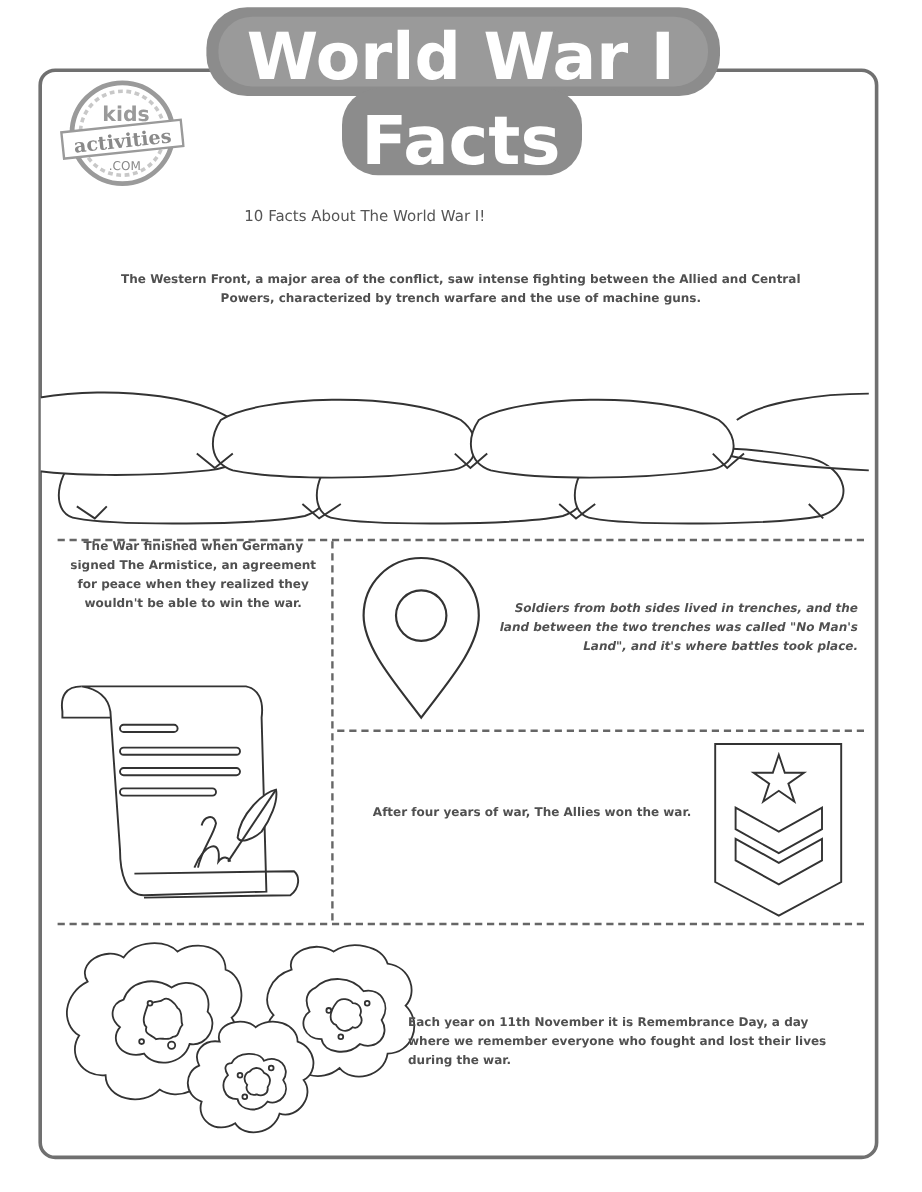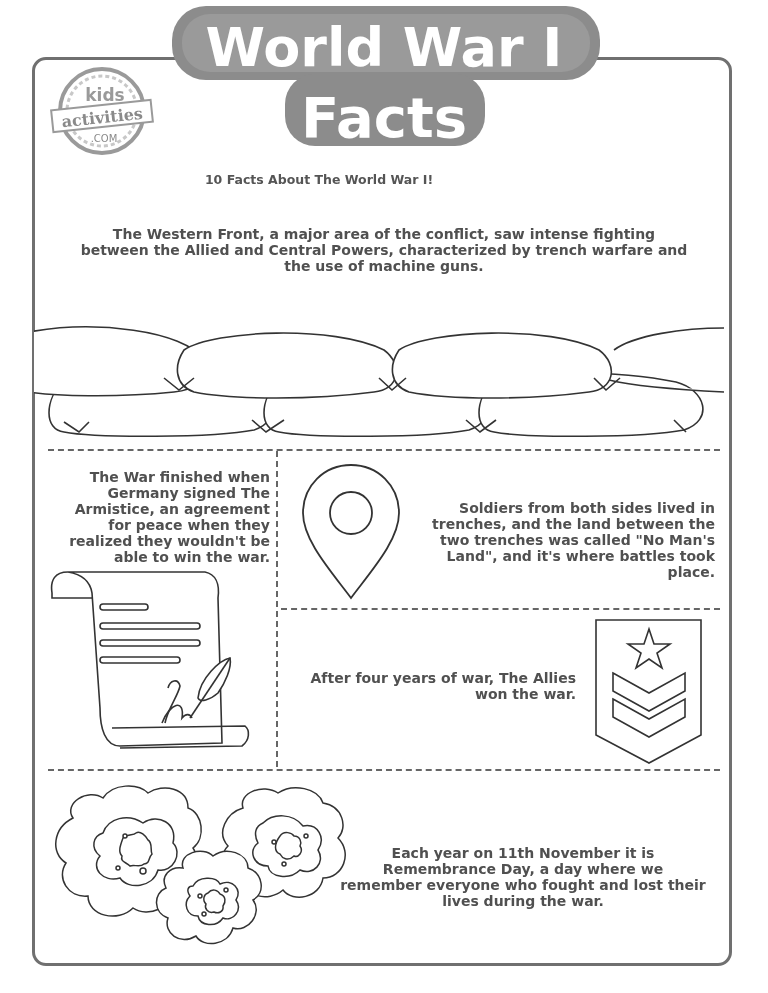--- a/index.html
+++ b/index.html
@@ -1,27 +1,27 @@
 <!DOCTYPE html>
 <html><head>
   <meta charset="utf-8">
   <style>
     html, body { margin: 0; padding: 0; background: #ffffff; }
     body { width: 768px; height: 993px; position: relative; overflow: hidden; font-family: "DejaVu Sans", sans-serif; color: #4a4a4a; }
     .frame { position: absolute; left: 32px; top: 57px; width: 700px; height: 909px; border: 3px solid #707070; border-radius: 14px; box-sizing: border-box; background: #fff; }
     .title-wrap { position: absolute; left: 0; top: 0; width: 768px; height: 160px; z-index: 3; text-decoration: underline; }
     .title-wrap svg { position: absolute; left: 0; top: 0; }
     .logo { position: absolute; left: 50px; top: 65px; width: 104px; height: 92px; z-index: 3; text-decoration: underline; }
-    .subtitle { position: absolute; left: 15px; top: 172px; width: 608px; text-align: center; font-size: 12.5px; font-weight: bold; color: #555; z-index: 2; }
-    .fact { position: absolute; font-weight: bold; font-size: 14px; line-height: 16px; color: #505050; z-index: 2; }
+    .subtitle { position: absolute; left: 0; top: 172px; width: 608px; text-align: center; font-size: 12.5px; font-weight: normal; color: #555; z-index: 2; }
+    .fact { position: absolute; font-weight: bold; font-size: 10px; line-height: 16px; color: #505050; z-index: 2; }
     .fact1 { left: 80px; top: 226px; width: 608px; text-align: center; }
-    .fact2 { left: 52px; top: 469px; width: 218px; text-align: right; }
-    .fact3 { left: 405px; top: 500px; width: 310px; text-align: right; }
+    .fact2 { left: 52px; top: 448px; width: 218px; text-align: center; }
+    .fact3 { left: 405px; top: 500px; width: 310px; text-align: right; font-style: italic; }
     .fact4 { left: 296px; top: 670px; width: 280px; text-align: right; }
-    .fact5 { left: 340px; top: 845px; width: 366px; text-align: center; }
+    .fact5 { left: 340px; top: 845px; width: 366px; text-align: left; }
     .dash-h { position: absolute; height: 0; border-top: 2px dashed #666; z-index: 1; }
     .dash-v { position: absolute; width: 0; border-left: 2px dashed #666; z-index: 1; }
     .art { position: absolute; z-index: 1; }
   </style>
 </head>
 <body>
 
 <div class="frame"></div>
 
 <div class="title-wrap">

